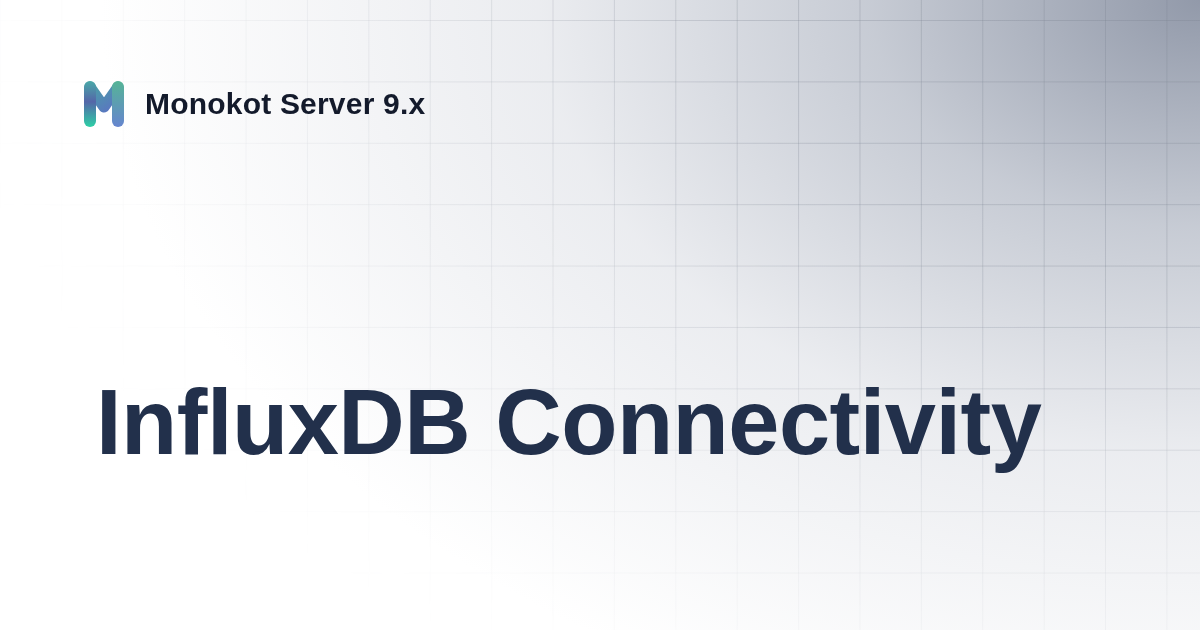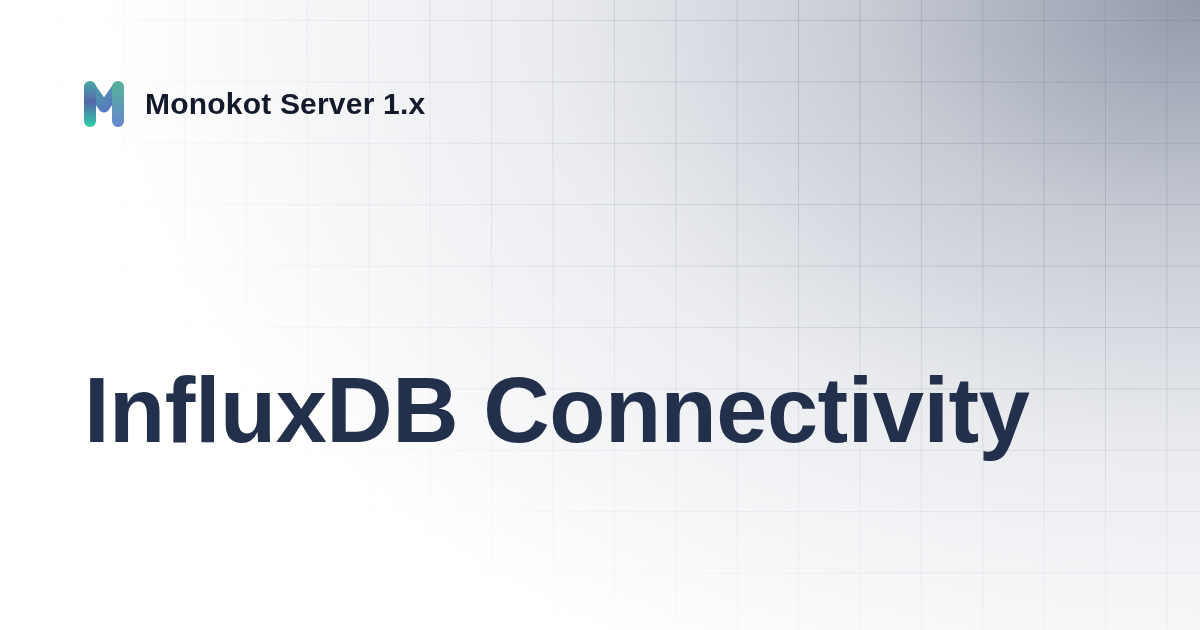--- a/index.html
+++ b/index.html
@@ -12,21 +12,21 @@
     background-image:
       linear-gradient(to right, rgba(120,128,142,0.28) 1px, transparent 1px),
       linear-gradient(to bottom, rgba(120,128,142,0.28) 1px, transparent 1px);
     background-size: 61.4px 61.4px;
     background-position: 0px 20px;
     -webkit-mask-image: radial-gradient(ellipse 1250px 800px at 100% 0%, #000 35%, rgba(0,0,0,0.3) 70%, transparent 100%);
     mask-image: radial-gradient(ellipse 1250px 800px at 100% 0%, #000 35%, rgba(0,0,0,0.3) 70%, transparent 100%); }
   .brand { position: absolute; left: 82px; top: 81px; display: flex; align-items: center; height: 46px; }
   .logo { width: 44px; height: 46px; margin-right: 19px; }
   .brand-name { font-size: 30px; font-weight: 700; color: #131a2b; letter-spacing: 0.2px; }
-  .title { position: absolute; left: 80px; top: 360px; margin: 4px; font-size: 92px; line-height: 92px; font-weight: 700; color: #22304b; letter-spacing: -0.5px; }
+  .title { position: absolute; left: 80px; top: 360px; margin: 16px; font-size: 92px; line-height: 92px; font-weight: 700; color: #22304b; letter-spacing: -0.5px; }
   .title span { display: block; }
 </style>
 </head>
 <body>
 
 <div class="bg"></div>
 <div class="grid"></div>
 
 <div class="brand">
   <svg class="logo" viewBox="0 0 44 46">
@@ -42,18 +42,18 @@
       </linearGradient>
       <linearGradient id="lg3" x1="0" y1="0" x2="1" y2="1">
         <stop offset="0" stop-color="#4aa0a6"></stop>
         <stop offset="1" stop-color="#5b74c2"></stop>
       </linearGradient>
     </defs>
     <path d="M8 6 L22 26 L36 6" stroke="url(#lg3)" stroke-width="11" fill="none" stroke-linecap="round" stroke-linejoin="round"></path>
     <rect x="2" y="0" width="12" height="46" rx="6" fill="url(#lg1)"></rect>
     <rect x="30" y="0" width="12" height="46" rx="6" fill="url(#lg2)"></rect>
   </svg>
-  <span class="brand-name">Monokot Server 1.x</span>
+  <span class="brand-name">Monokot Server 9.x</span>
 </div>
 
 <h1 class="title">
   <span>InfluxDB Connectivity</span>
 </h1>
 
 </body></html>

